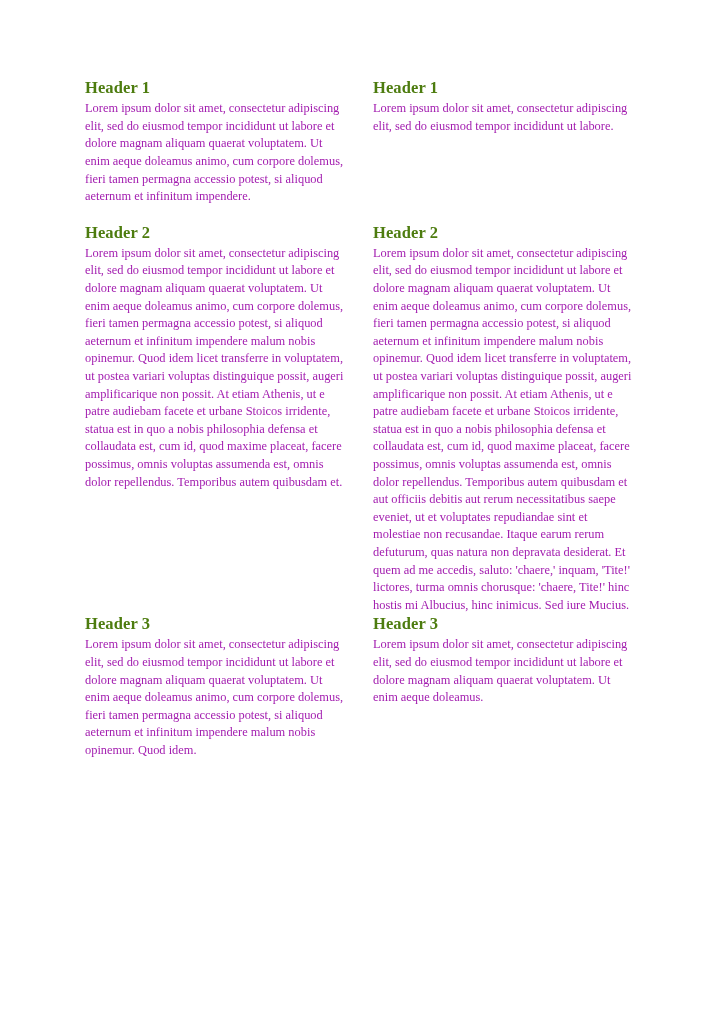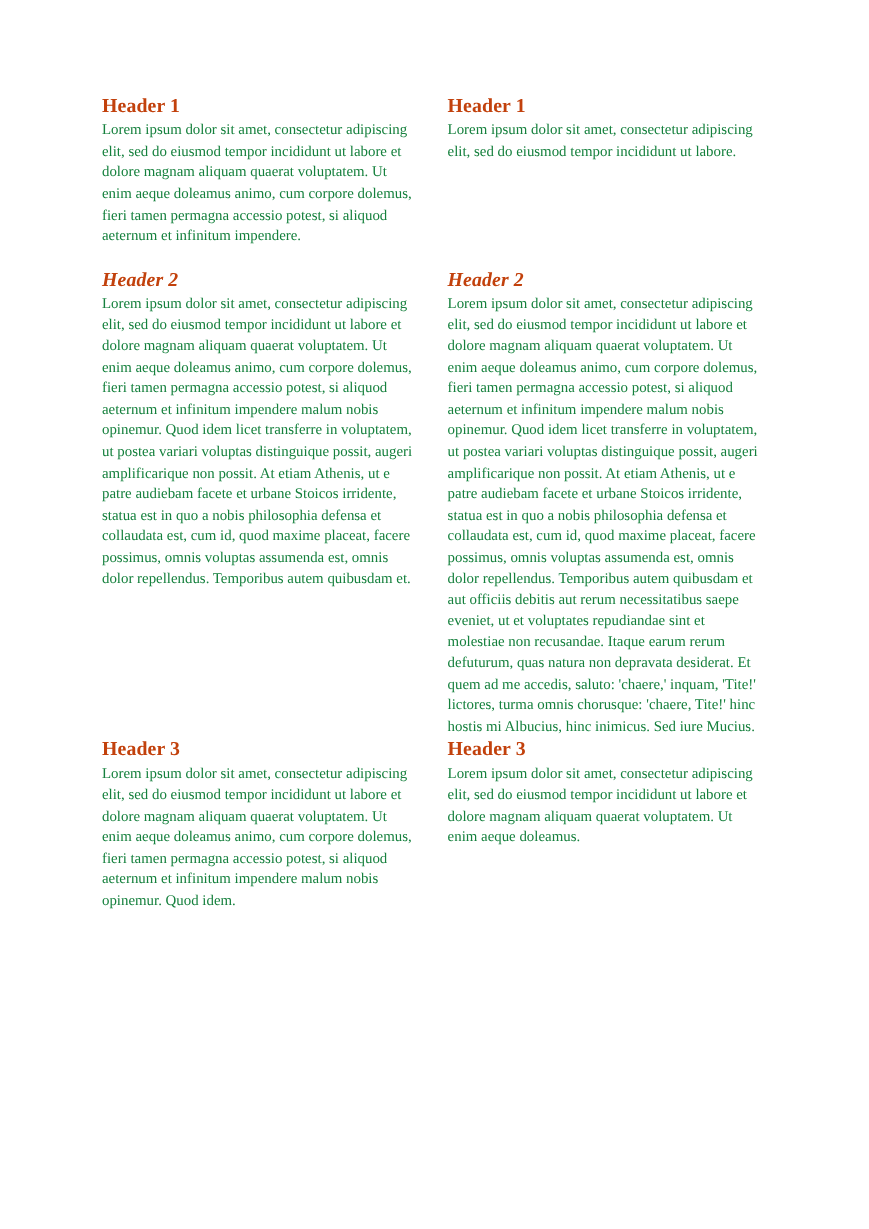--- a/index.html
+++ b/index.html
@@ -32,35 +32,35 @@
     column-gap: 26px;
     align-items: start;
   }
 
   .section-head {
     font-size: 16.5px;
     font-weight: bold;
     line-height: 1.16;
     letter-spacing: 0.1px;
     margin: 0 0 3px 0;
-    color: #c2410c;
+    color: #4d7c0f;
   }
 
   .section-body {
     font-size: 12.4px;
     line-height: 17.6px;
     margin: 0;
     text-align: left;
-    color: #15803d;
+    color: #a21caf;
     hyphens: none;
   }
 
   
   .row-gap-1 .section-head { margin-top: 0; }
-  .row-gap-2 .section-head { margin-top: 17px; font-style: italic; }
+  .row-gap-2 .section-head { margin-top: 17px; }
   .row-gap-3 .section-head { }
 
   .cell { min-width: 0; }
 </style>
 </head>
 <body>
 
 <div class="page">
 
   <div class="doc-grid">

